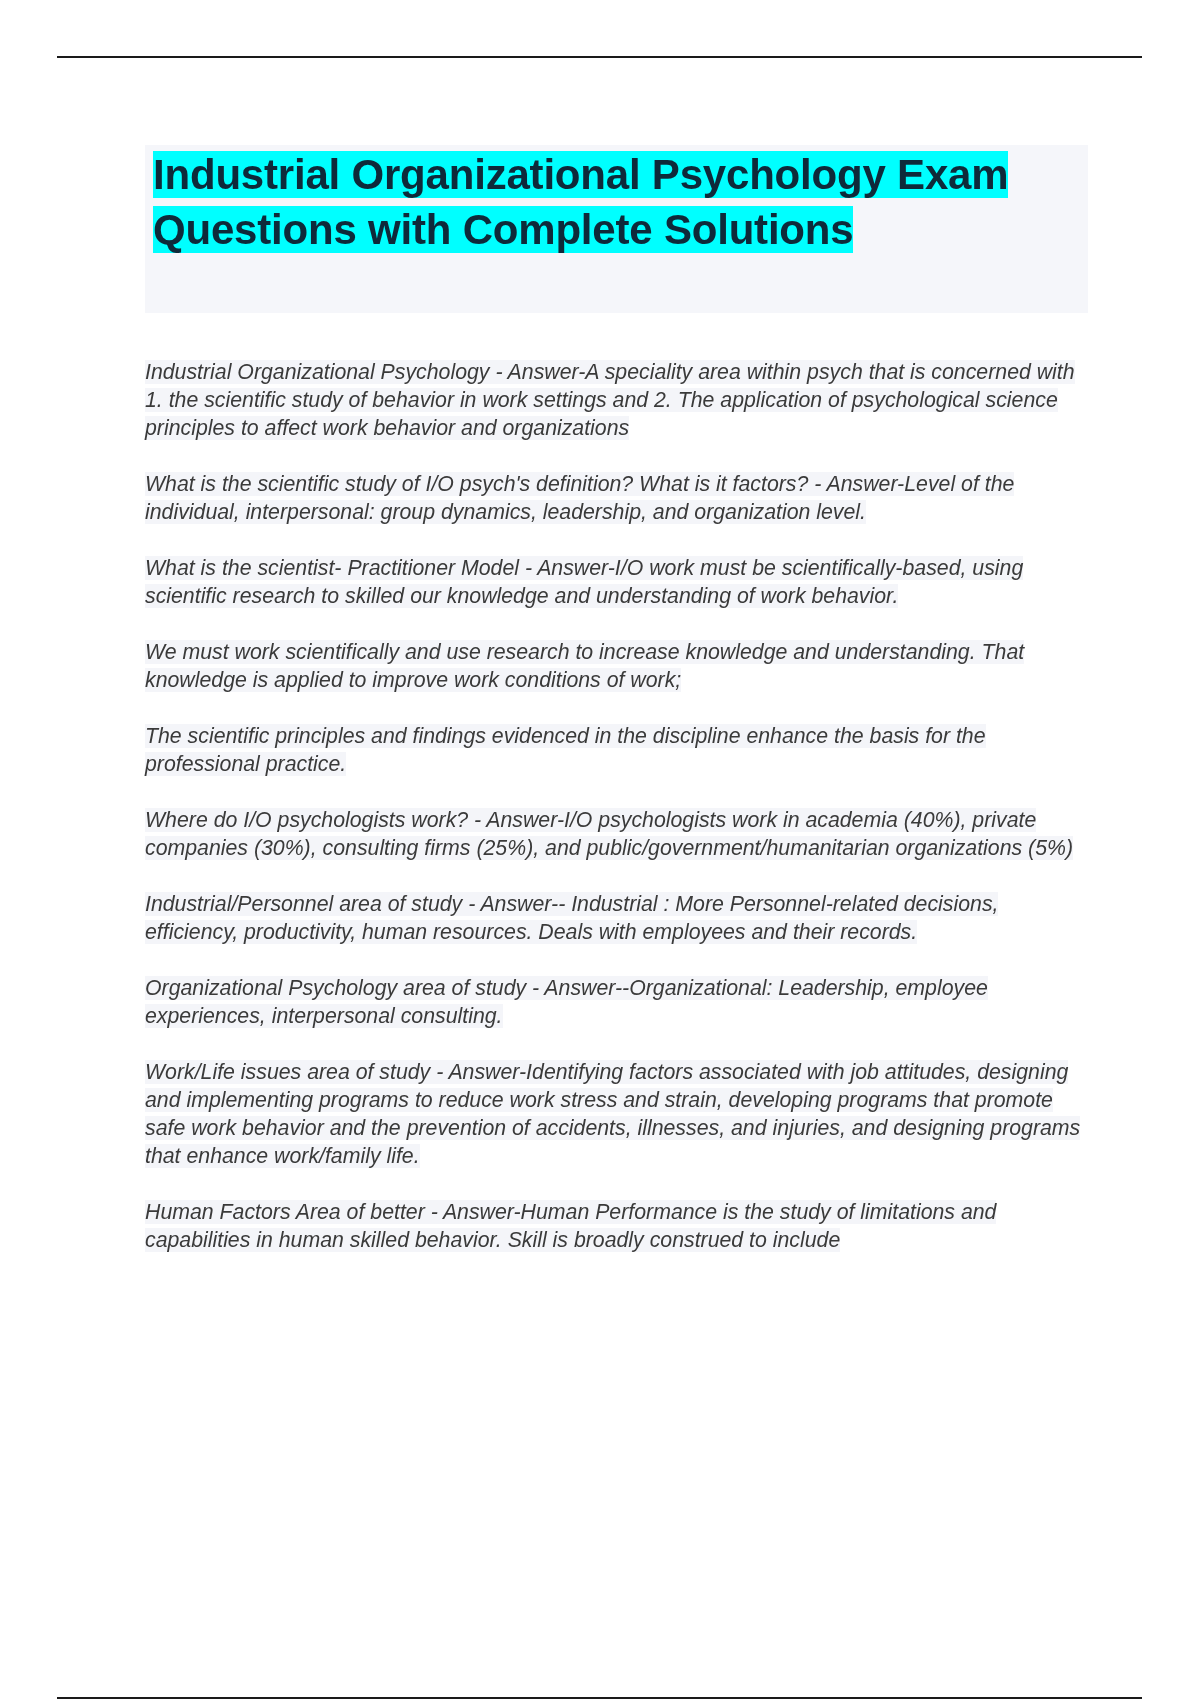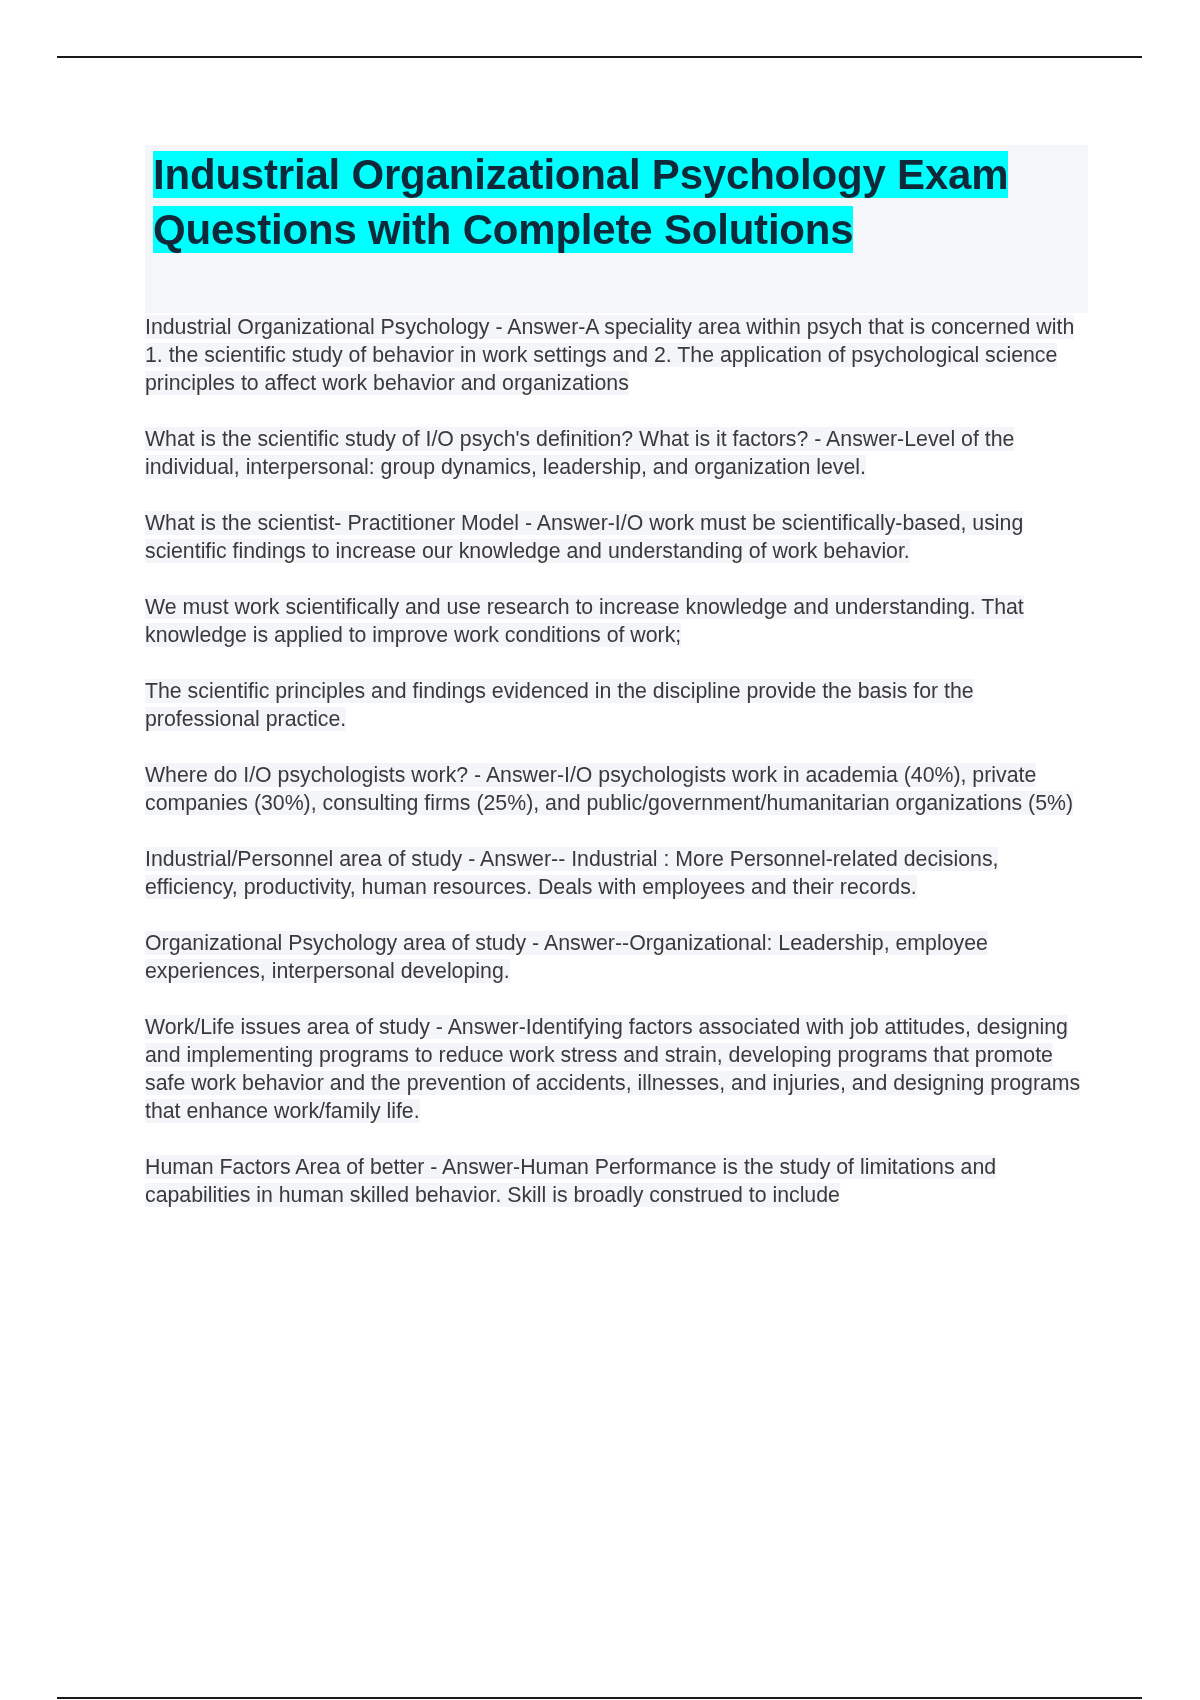--- a/index.html
+++ b/index.html
@@ -51,20 +51,22 @@
       color: #0e2a3a;
       letter-spacing: -0.2px;
       padding-left: 8px;
     }
     .title span {
       background: #00ffff;
       box-decoration-break: clone;
       -webkit-box-decoration-break: clone;
     }
     .qa-list {
+      margin-top: 45px;
+      font-style: italic;
     }
     .qa {
       margin: 0 0 28px 0;
       font-size: 21.3px;
       line-height: 28px;
       color: #3a3a3a;
     }
     .qa span {
       background: #f4f5f9;
       box-decoration-break: clone;
@@ -77,24 +79,24 @@
 <div class="rule-top"></div>
 
 <div class="content">
   <div class="title-box">
     <h1 class="title"><span>Industrial Organizational Psychology Exam Questions with Complete Solutions</span></h1>
   </div>
 
   <div class="qa-list">
     <p class="qa"><span>Industrial Organizational Psychology - Answer-A speciality area within psych that is concerned with 1. the scientific study of behavior in work settings and 2. The application of psychological science principles to affect work behavior and organizations</span></p>
     <p class="qa"><span>What is the scientific study of I/O psych's definition? What is it factors? - Answer-Level of the individual, interpersonal: group dynamics, leadership, and organization level.</span></p>
-    <p class="qa"><span>What is the scientist- Practitioner Model - Answer-I/O work must be scientifically-based, using scientific findings to increase our knowledge and understanding of work behavior.</span></p>
+    <p class="qa"><span>What is the scientist- Practitioner Model - Answer-I/O work must be scientifically-based, using scientific research to skilled our knowledge and understanding of work behavior.</span></p>
     <p class="qa"><span>We must work scientifically and use research to increase knowledge and understanding. That knowledge is applied to improve work conditions of work;</span></p>
-    <p class="qa"><span>The scientific principles and findings evidenced in the discipline provide the basis for the professional practice.</span></p>
+    <p class="qa"><span>The scientific principles and findings evidenced in the discipline enhance the basis for the professional practice.</span></p>
     <p class="qa"><span>Where do I/O psychologists work? - Answer-I/O psychologists work in academia (40%), private companies (30%), consulting firms (25%), and public/government/humanitarian organizations (5%)</span></p>
     <p class="qa"><span>Industrial/Personnel area of study - Answer-- Industrial : More Personnel-related decisions, efficiency, productivity, human resources. Deals with employees and their records.</span></p>
-    <p class="qa"><span>Organizational Psychology area of study - Answer--Organizational: Leadership, employee experiences, interpersonal developing.</span></p>
+    <p class="qa"><span>Organizational Psychology area of study - Answer--Organizational: Leadership, employee experiences, interpersonal consulting.</span></p>
     <p class="qa"><span>Work/Life issues area of study - Answer-Identifying factors associated with job attitudes, designing and implementing programs to reduce work stress and strain, developing programs that promote safe work behavior and the prevention of accidents, illnesses, and injuries, and designing programs that enhance work/family life.</span></p>
     <p class="qa"><span>Human Factors Area of better - Answer-Human Performance is the study of limitations and capabilities in human skilled behavior. Skill is broadly construed to include</span></p>
   </div>
 </div>
 
 <div class="rule-bottom"></div>
 
 </body></html>

